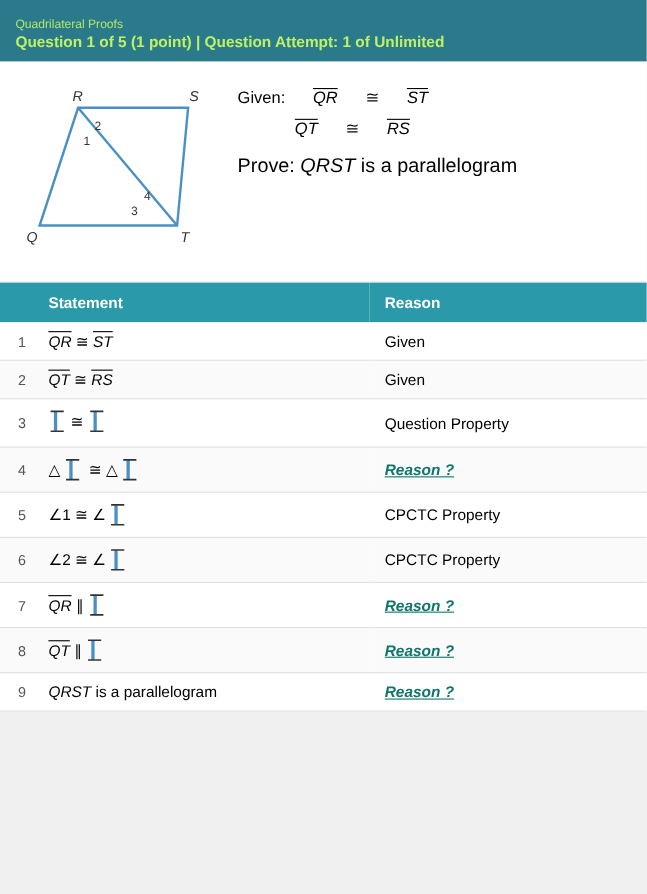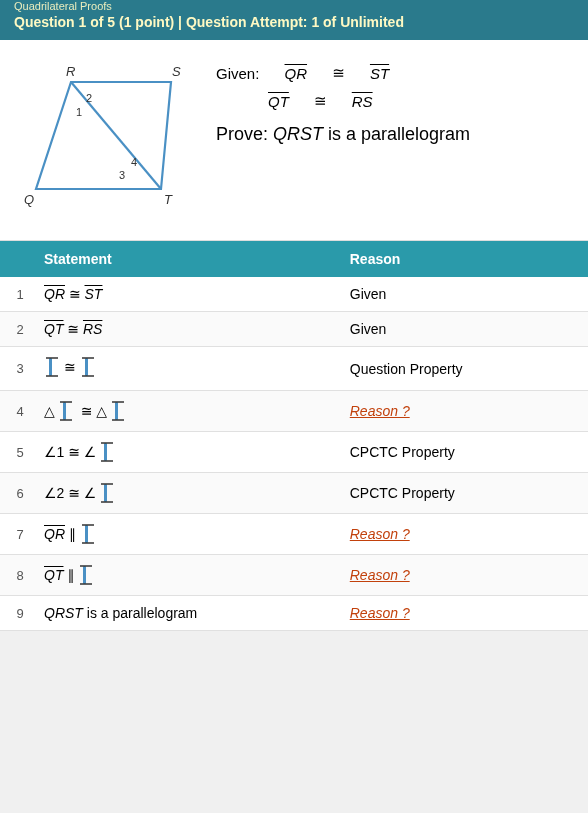--- a/index.html
+++ b/index.html
@@ -7,22 +7,22 @@
       font-family: Arial, sans-serif;
       width: 588px;
       min-height: 813px;
       background: #f0f0f0;
       font-size: 14px;
     }
 
     
     .header {
       background: #2a7a8c;
-      color: #fef9c3;
-      padding: 0 14px 10px 14px;
+      color: #bef264;
+      padding: 16px 14px 10px 14px;
     }
     .header-subtitle {
       font-size: 11px;
       opacity: 0.9;
       margin-bottom: 2px;
     }
     .header-title {
       font-size: 14px;
       font-weight: bold;
     }
@@ -113,22 +113,23 @@
       padding-right: 4px;
     }
 
     .proof-table td:nth-child(2) {
       width: 52%;
     }
 
     .reason-link {
       text-decoration: underline;
       font-style: italic;
-      color: #c2410c;
+      color: #0f766e;
       cursor: pointer;
+      font-weight: bold;
     }
 
     .sym {
       font-style: italic;
     }
 
     .seg {
       text-decoration: overline;
       font-style: italic;
     }

